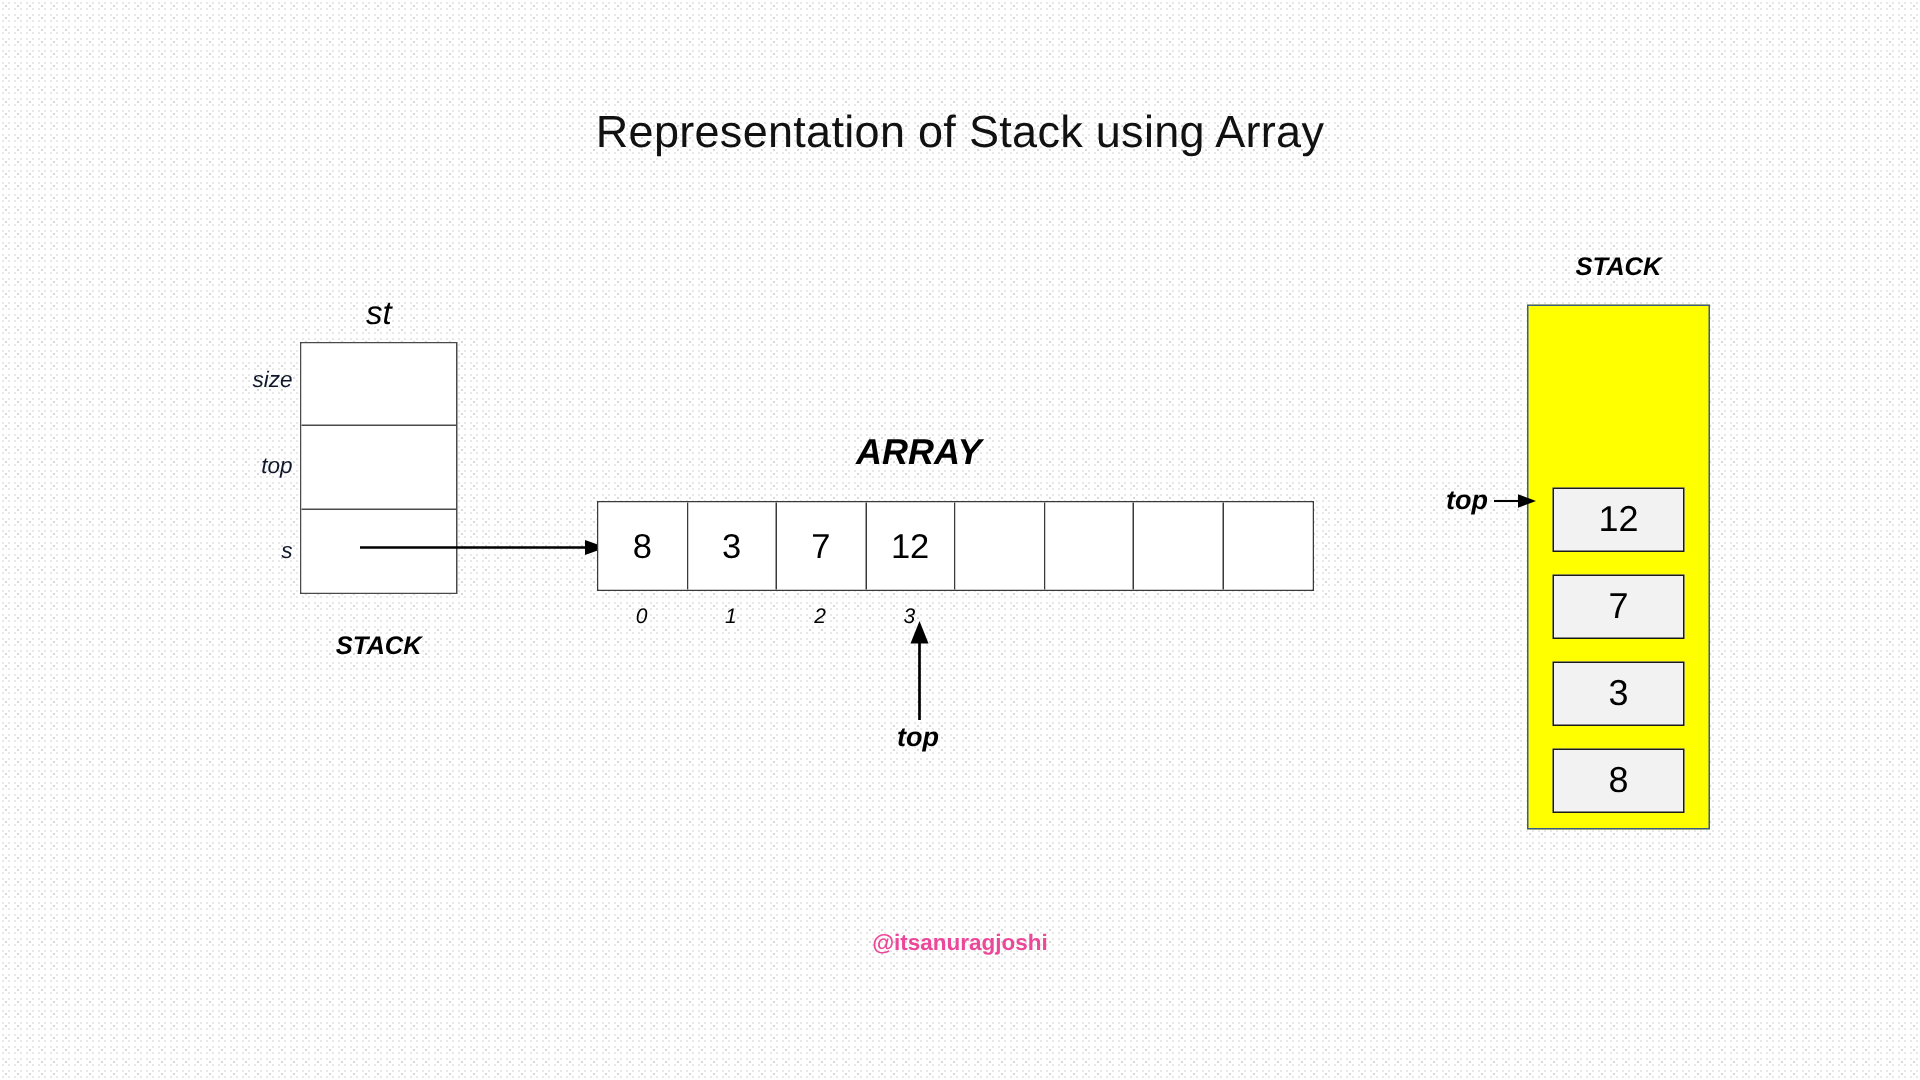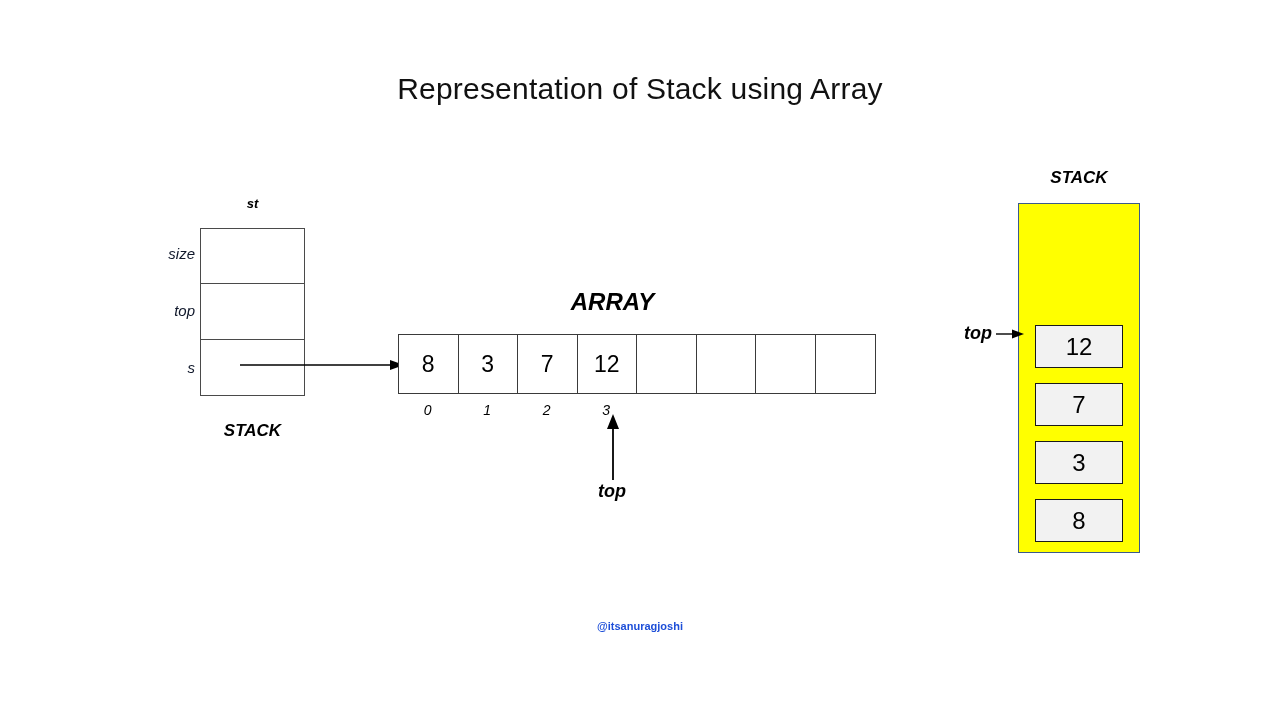--- a/index.html
+++ b/index.html
@@ -43,22 +43,22 @@
   }
 
   
   #struct-title {
     position: absolute;
     left: 200px;
     top: 196px;
     width: 105px;
     text-align: center;
     font-style: italic;
-    font-weight: bold;
-    font-size: 13px;
+    font-weight: normal;
+    font-size: 22px;
   }
 
   #struct-box {
     position: absolute;
     left: 200px;
     top: 228px;
     width: 105px;
     height: 168px;
     border: 1.4px solid #4a4a4a;
     box-sizing: border-box;
@@ -233,23 +233,23 @@
     height: 24px;
   }
 
   
   #watermark {
     position: absolute;
     left: 0;
     top: 620px;
     width: 1280px;
     text-align: center;
-    font-size: 11px;
-    font-weight: bold;
-    color: #1d4ed8;
+    font-size: 15px;
+    font-weight: bold;
+    color: #ec4899;
   }
 </style>
 </head>
 <body>
 
 <div class="stage">
 
   <div id="page-title">Representation of Stack using Array</div>
 
   <div id="struct-title">st</div>

